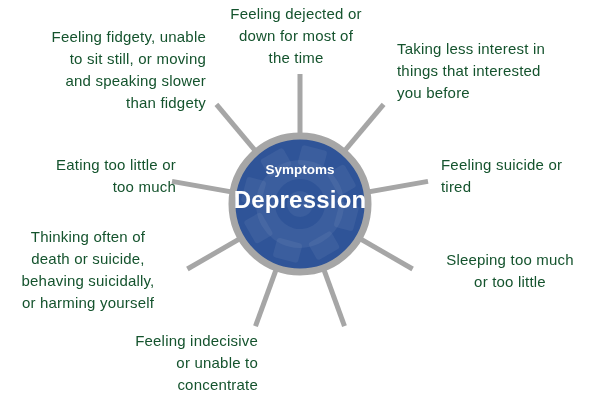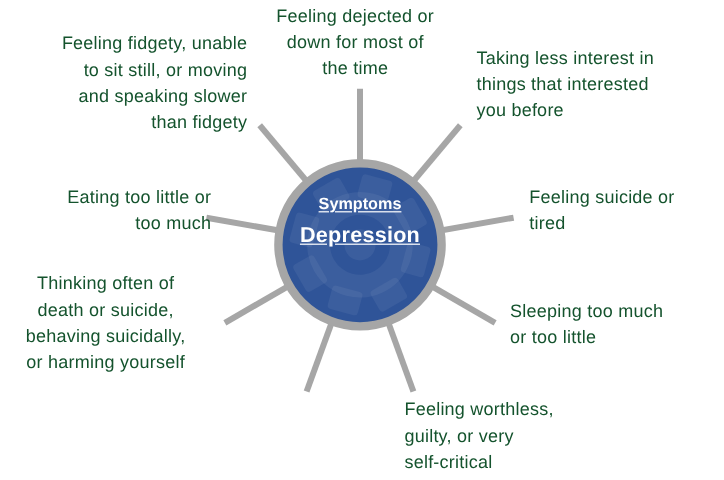--- a/index.html
+++ b/index.html
@@ -19,34 +19,34 @@
   }
   .align-right{text-align:right;}
   .align-center{text-align:center;}
   .align-left{text-align:left;}
   .lbl-fidgety   {left:8px;   top:26px;  width:198px;}
   .lbl-dejected  {left:208px; top:3px;   width:176px;}
   .lbl-interest  {left:397px; top:38px;  width:200px;}
   .lbl-eating    {left:0px;   top:154px; width:160px;margin-left:16px;}
   .lbl-fatigued  {left:441px; top:154px; width:162px;}
   .lbl-death     {left:0px;   top:226px; width:176px;text-align:center;}
-  .lbl-sleeping  {left:425px; top:249px; width:170px;}
+  .lbl-sleeping  {left:425px; top:249px; width:170px;text-align:center;}
   .lbl-indecisive{left:97px;  top:330px; width:161px;}
   .lbl-worthless {left:337px; top:331px; width:170px;}
   .center-text{
     position:absolute;left:232px;top:162px;width:136px;
     text-align:center;color:#ffffff;
   }
   .center-heading{
     font-size:13.5px;font-weight:bold;
-    text-decoration:underline;text-underline-offset:2px;
+    text-underline-offset:2px;
     margin-bottom:9px;
   }
   .center-title{
-    font-size:18px;font-weight:bold;letter-spacing:0.2px;text-decoration:underline;
+    font-size:24px;font-weight:bold;letter-spacing:0.2px;
   }
 </style>
 </head>
 <body>
 
 <div class="stage">
 
   <svg class="diagram-svg" width="603" height="400" viewBox="0 0 603 400">
 
     <g stroke="#a6a6a6" stroke-width="5">
@@ -98,17 +98,17 @@
   <div class="label align-right  lbl-eating">Eating too little or
 too much</div>
   <div class="label align-left   lbl-fatigued">Feeling suicide or
 tired</div>
   <div class="label align-right  lbl-death">Thinking often of
 death or suicide,
 behaving suicidally,
 or harming yourself</div>
   <div class="label align-left   lbl-sleeping">Sleeping too much
 or too little</div>
-  <div class="label align-left   lbl-worthless">Feeling worthless,
-guilty, or very
-self-critical</div>
+  <div class="label align-right  lbl-indecisive">Feeling indecisive
+or unable to
+concentrate</div>
 
 </div>
 
 </body></html>

